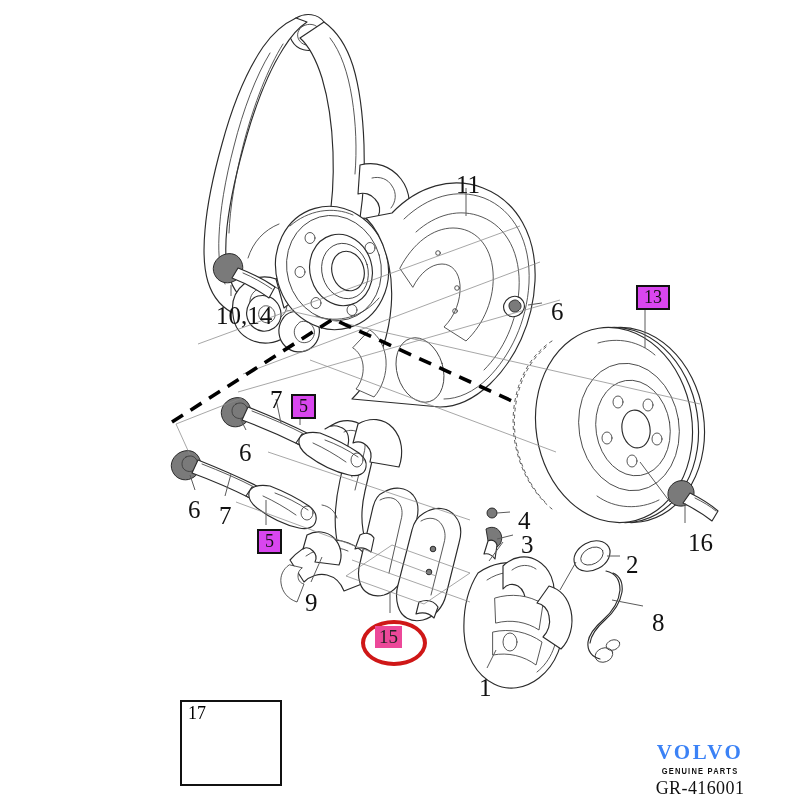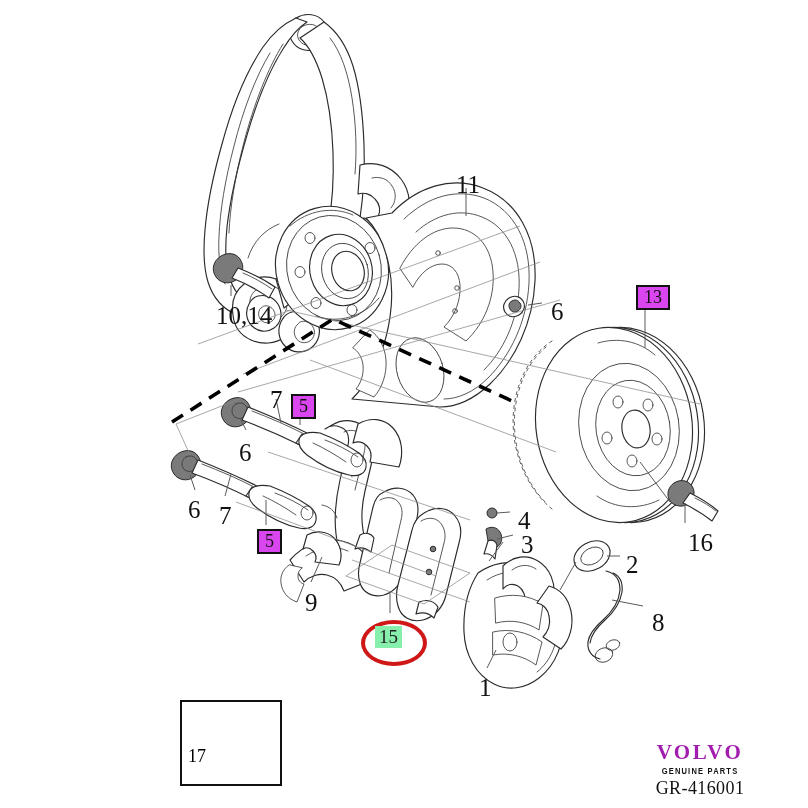--- a/index.html
+++ b/index.html
@@ -6,33 +6,33 @@
   body{width:808px;height:808px;position:relative;overflow:hidden;
        font-family:"Liberation Serif",serif;color:#000;}
   #stage{position:absolute;left:0;top:0;width:808px;height:808px;}
   svg{position:absolute;left:0;top:0;width:808px;height:808px;}
   .lbl{position:absolute;font-family:"Liberation Serif",serif;font-size:25px;
        color:#111;white-space:nowrap;line-height:1;}
   .lbl.boxed{border:2px solid #111;padding:1px 6px 2px 6px;background:#d946ef;font-size:18px;}
   .hl-wrap{position:absolute;}
   .hl-ellipse{position:absolute;border:4px solid #cf1717;border-radius:50%;
               width:58px;height:38px;left:0;top:0;background:transparent;}
-  .hl-text{position:absolute;left:14px;top:6px;background:#86efac;color:#222;
+  .hl-text{position:absolute;left:14px;top:6px;background:#ec4899;color:#222;
            font-size:19px;font-family:"Liberation Serif",serif;padding:1px 4px;line-height:1.05;}
   .volvo{position:absolute;left:640px;top:742px;text-align:center;width:120px;}
   .volvo-word{font-family:"Liberation Serif",serif;font-weight:bold;font-size:21px;
-              letter-spacing:2.5px;color:#a21caf;line-height:1;}
+              letter-spacing:2.5px;color:#3b82f6;line-height:1;}
   .volvo-sub{font-family:"Liberation Sans",sans-serif;font-weight:bold;font-size:7.5px;
              letter-spacing:1.2px;color:#111;margin-top:2px;
              transform:scaleY(1.25);transform-origin:center top;}
   .partno{position:absolute;left:640px;top:778px;width:120px;text-align:center;
           font-family:"Liberation Serif",serif;font-size:18px;color:#111;letter-spacing:.4px;}
   .inset-box{position:absolute;left:180px;top:700px;width:98px;height:82px;
              border:2px solid #111;background:#fff;}
-  .inset-num{position:absolute;left:188px;top:703px;font-size:18px;font-family:"Liberation Serif",serif;margin-top:43px;}
+  .inset-num{position:absolute;left:188px;top:703px;font-size:18px;font-family:"Liberation Serif",serif;}
 </style>
 </head>
 <body>
 
 <div id="stage">
 
   <svg viewBox="0 0 808 808">
     <defs>
       <style>
         .ln{fill:none;stroke:#2b2b2b;stroke-width:1.15;stroke-linejoin:round;stroke-linecap:round;}

